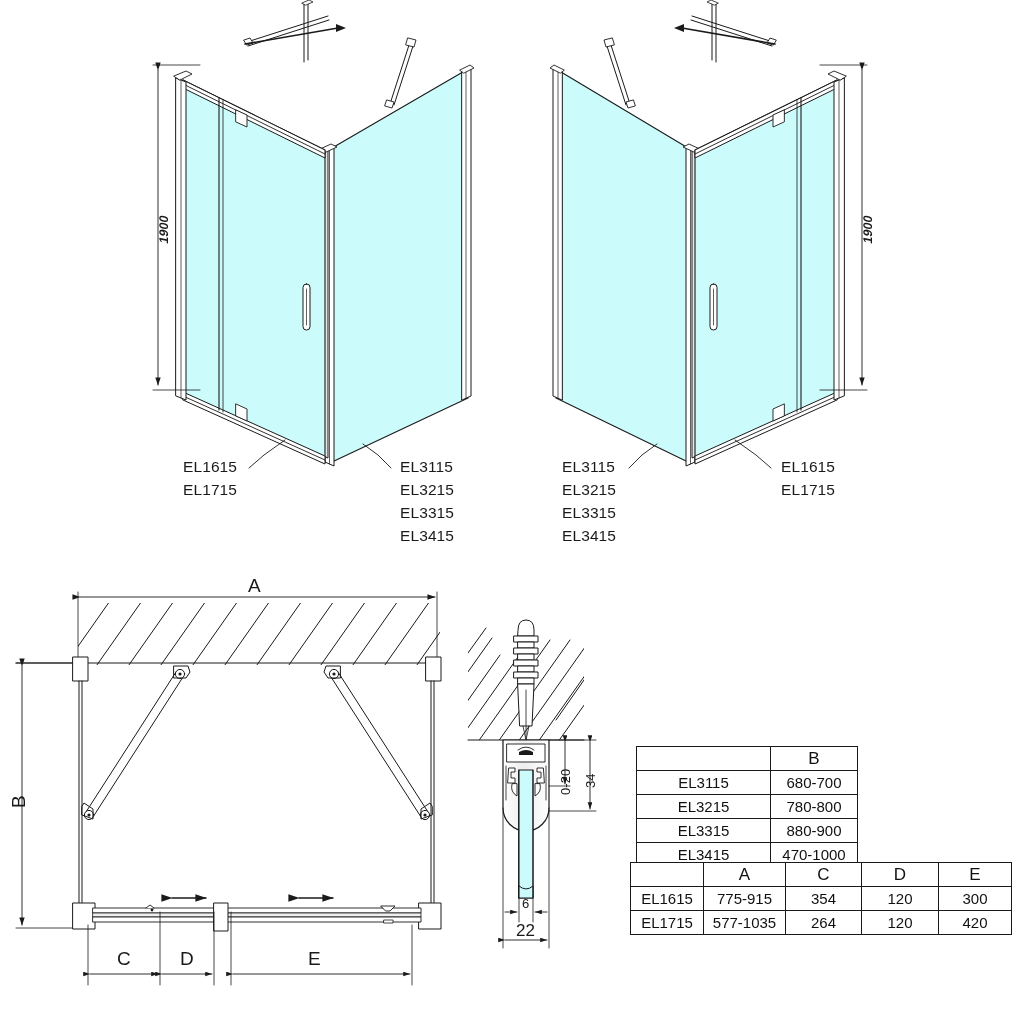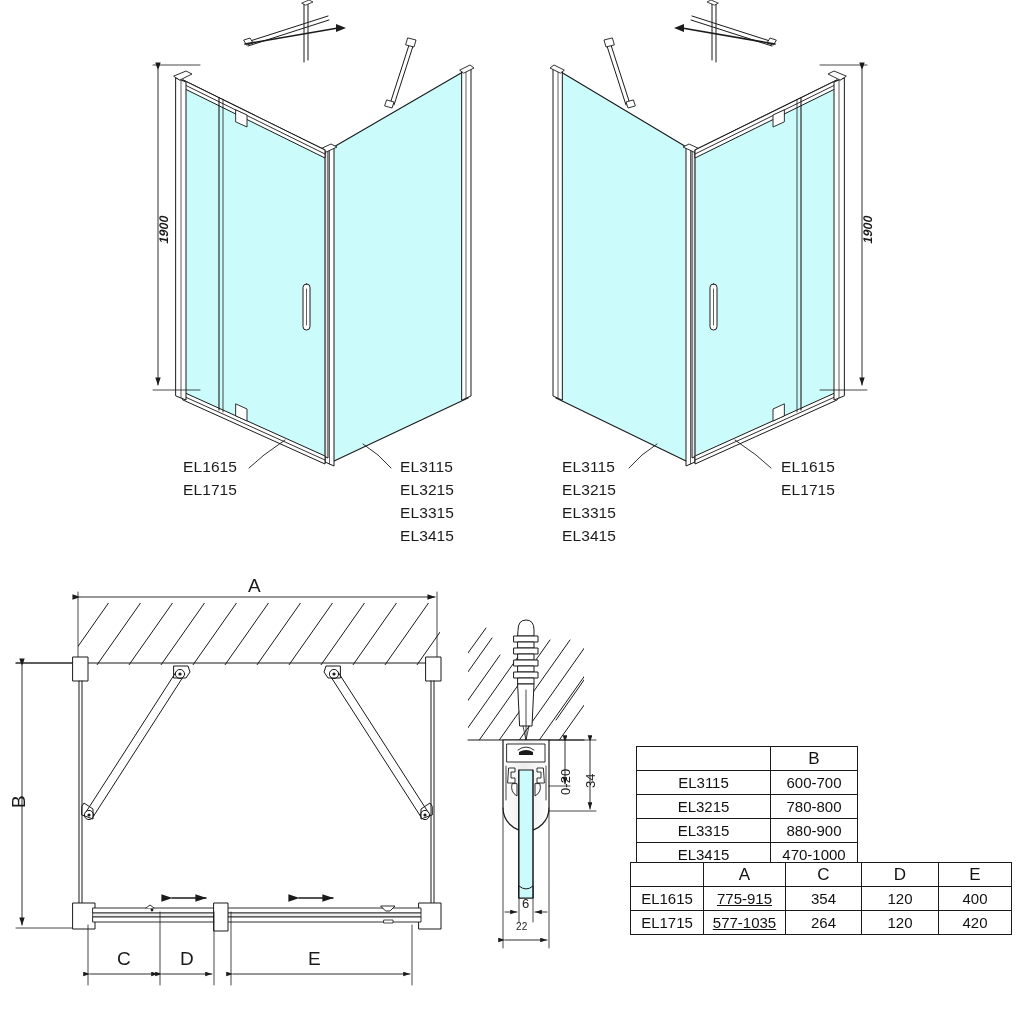--- a/index.html
+++ b/index.html
@@ -41,21 +41,21 @@
   .tbl .hdr{font-size:17px;}
   #table-b{left:636px;top:746px;}
   #table-b td:nth-child(1){width:133px;}
   #table-b td:nth-child(2){width:86px;}
   #table-acde{left:630px;top:862px;}
   #table-acde td:nth-child(1){width:72px;}
   #table-acde td:nth-child(2){width:81px;}
   #table-acde td:nth-child(3){width:75px;}
   #table-acde td:nth-child(4){width:76px;}
   #table-acde td:nth-child(5){width:72px;}
-  .bold-cell{font-weight:700;font-size:13.5px;text-decoration:underline;}
+  .bold-cell{font-weight:700;font-size:13.5px;}
   .codecell{font-size:16px;}
 </style>
 </head>
 <body>
 
 <div class="sheet">
 
 <svg width="1020" height="1010" viewBox="0 0 1020 1010">
   <defs>
     <marker id="ar" markerWidth="9" markerHeight="9" refX="8.4" refY="3" orient="auto" markerUnits="strokeWidth">
@@ -418,31 +418,31 @@
 
 <div class="lbl lbl-dim" style="left:248px;top:575px;">A</div>
 <div class="lbl lbl-dim vert" style="left:8px;top:808px;">B</div>
 <div class="lbl lbl-dim" style="left:117px;top:948px;">C</div>
 <div class="lbl lbl-dim" style="left:180px;top:948px;">D</div>
 <div class="lbl lbl-dim" style="left:308px;top:948px;">E</div>
 
 <div class="lbl vert" style="left:558px;top:795px;font-size:13px;">0-20</div>
 <div class="lbl vert" style="left:583px;top:788px;font-size:13px;">34</div>
 <div class="lbl" style="left:522px;top:896px;font-size:13px;">6</div>
-<div class="lbl" style="left:516px;top:921px;font-size:10px;">22</div>
+<div class="lbl" style="left:516px;top:921px;font-size:17px;">22</div>
 
 <table class="tbl" id="table-b">
   <tbody>
     <tr>
       <td class="hdr"></td>
       <td class="hdr">B</td>
     </tr>
     <tr>
       <td class="codecell">EL3115</td>
-      <td class="codecell">600-700</td>
+      <td class="codecell">680-700</td>
     </tr>
     <tr>
       <td class="codecell">EL3215</td>
       <td class="codecell">780-800</td>
     </tr>
     <tr>
       <td class="codecell">EL3315</td>
       <td class="codecell">880-900</td>
     </tr>
     <tr>
@@ -459,21 +459,21 @@
       <td class="hdr">A</td>
       <td class="hdr">C</td>
       <td class="hdr">D</td>
       <td class="hdr">E</td>
     </tr>
     <tr>
       <td class="codecell">EL1615</td>
       <td class="bold-cell">775-915</td>
       <td>354</td>
       <td>120</td>
-      <td>400</td>
+      <td>300</td>
     </tr>
     <tr>
       <td class="codecell">EL1715</td>
       <td class="bold-cell">577-1035</td>
       <td>264</td>
       <td>120</td>
       <td>420</td>
     </tr>
   </tbody>
 </table>

